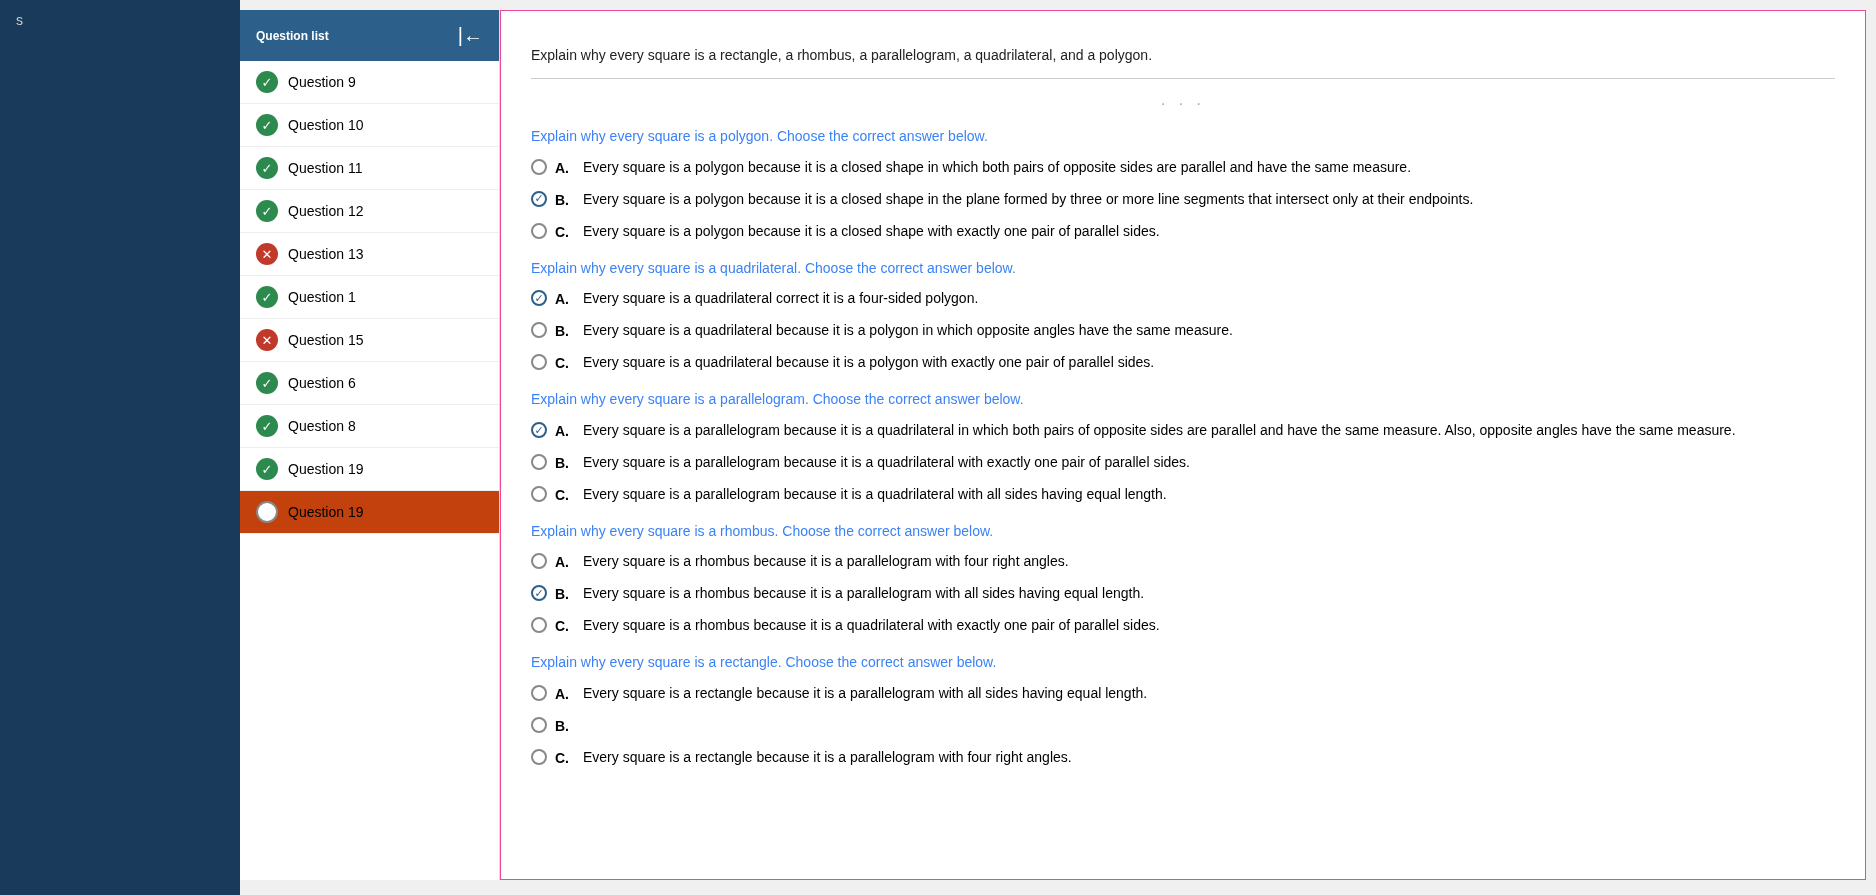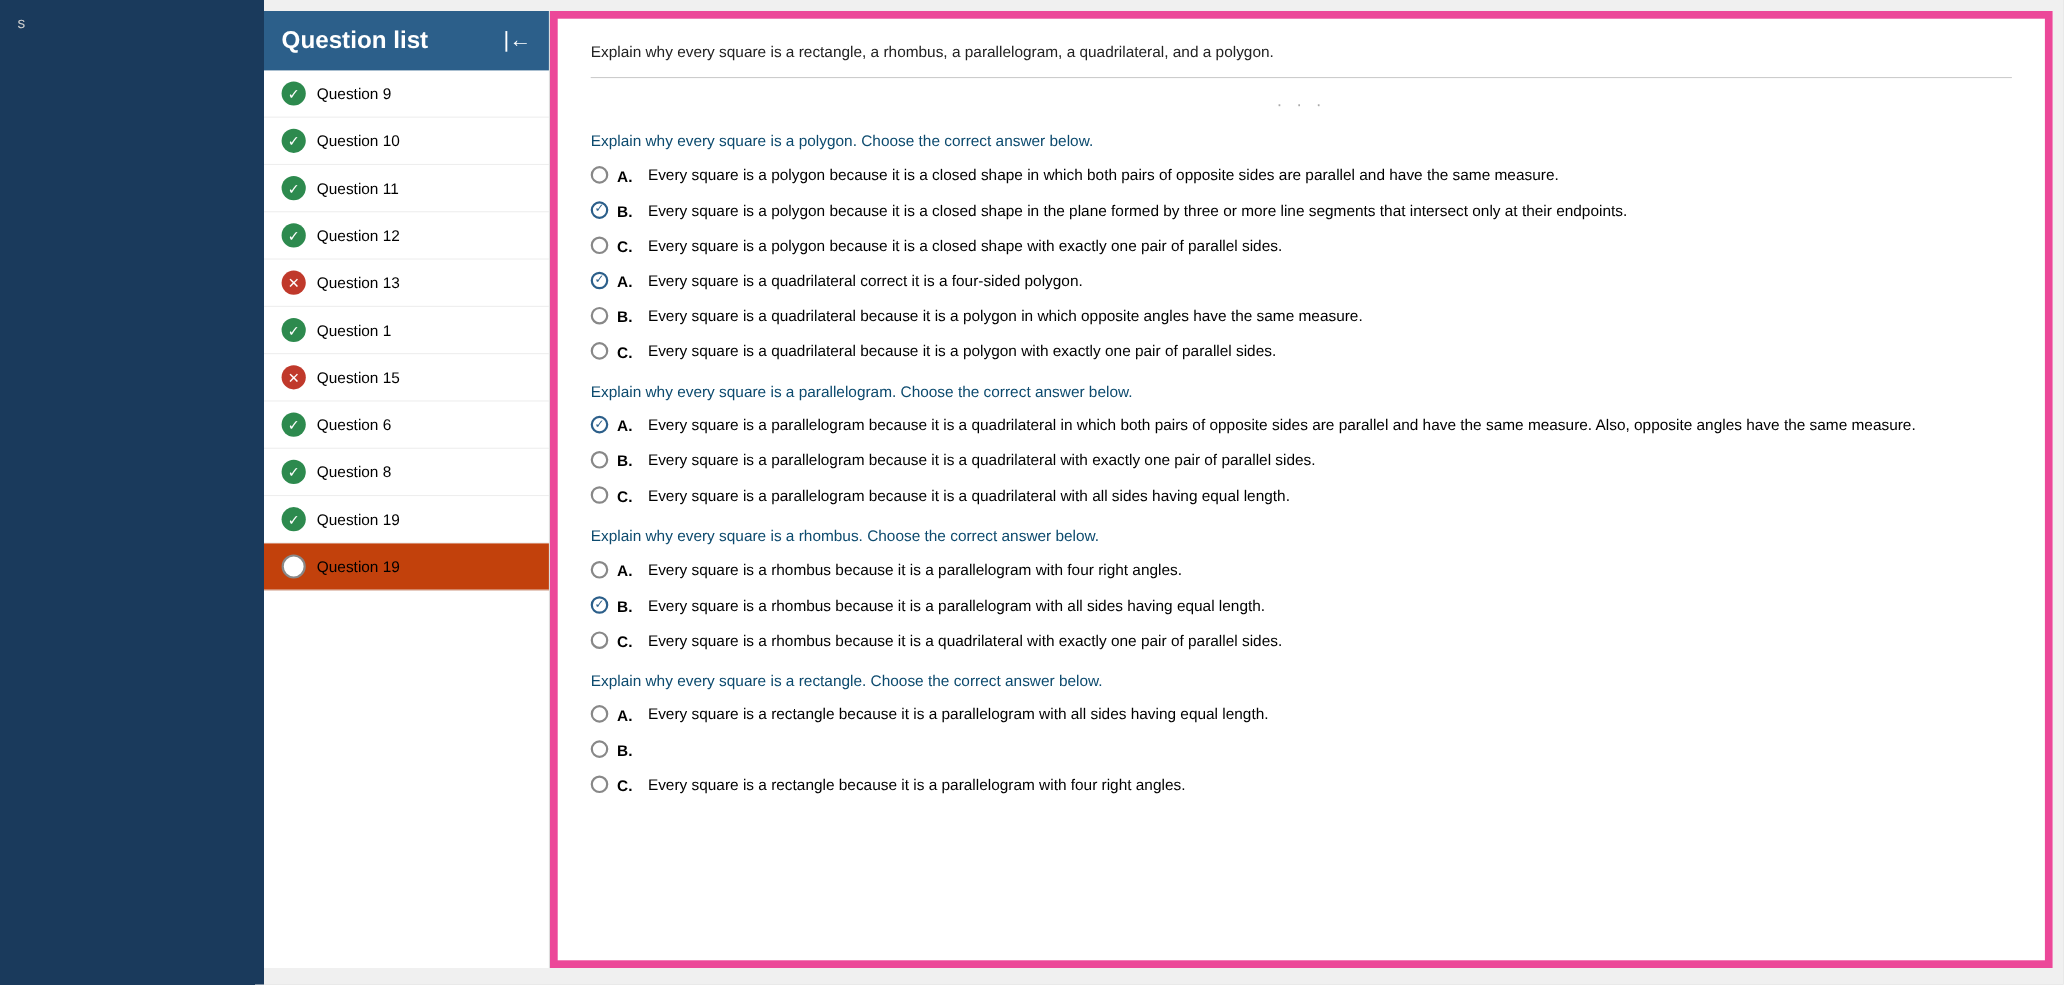--- a/index.html
+++ b/index.html
@@ -99,21 +99,21 @@
     .question-list-header {
       display: flex;
       align-items: center;
       justify-content: space-between;
       padding: 14px 16px;
       background: #2c5f8a;
       color: white;
     }
 
     .question-list-title {
-      font-size: 22px;
+      font-size: 12px;
       font-weight: bold;
     }
 
     .collapse-btn {
       background: none;
       border: none;
       color: white;
       font-size: 20px;
       cursor: pointer;
     }
@@ -162,37 +162,37 @@
 
     
     .question-content-panel {
       position: absolute;
       top: 10px;
       left: 500px;
       right: 10px;
       height: 870px;
       background: #fff;
       overflow-y: auto;
-      padding: 20px 30px;
+      padding: 34px 30px;
       z-index: 20;
-      border: 7px solid #ec4899;
+      border: 1px solid #ec4899;
     }
 
     .main-question-text {
       font-size: 14px;
       color: #222;
       margin-bottom: 16px;
       line-height: 1.5;
       border-bottom: 1px solid #ccc;
       padding-bottom: 12px;
     }
 
     .sub-question-prompt {
       font-size: 14px;
-      color: #0c4a6e;
+      color: #3b82f6;
       margin: 14px 0 8px 0;
       line-height: 1.4;
     }
 
     .answer-option {
       display: flex;
       align-items: flex-start;
       gap: 8px;
       margin: 6px 0;
       font-size: 14px;
@@ -414,20 +414,21 @@
       <span>Every square is a polygon because it is a closed shape in the plane formed by three or more line segments that intersect only at their endpoints.</span>
     </div>
     <div class="answer-option">
       <div class="radio-circle"></div>
       <span class="option-letter">C.</span>
       <span>Every square is a polygon because it is a closed shape with exactly one pair of parallel sides.</span>
     </div>
   </div>
 
   <div>
+    <div class="sub-question-prompt">Explain why every square is a quadrilateral. Choose the correct answer below.</div>
     <div class="answer-option">
       <div class="radio-circle radio-checked"></div>
       <span class="option-letter">A.</span>
       <span>Every square is a quadrilateral correct it is a four-sided polygon.</span>
     </div>
     <div class="answer-option">
       <div class="radio-circle"></div>
       <span class="option-letter">B.</span>
       <span>Every square is a quadrilateral because it is a polygon in which opposite angles have the same measure.</span>
     </div>

